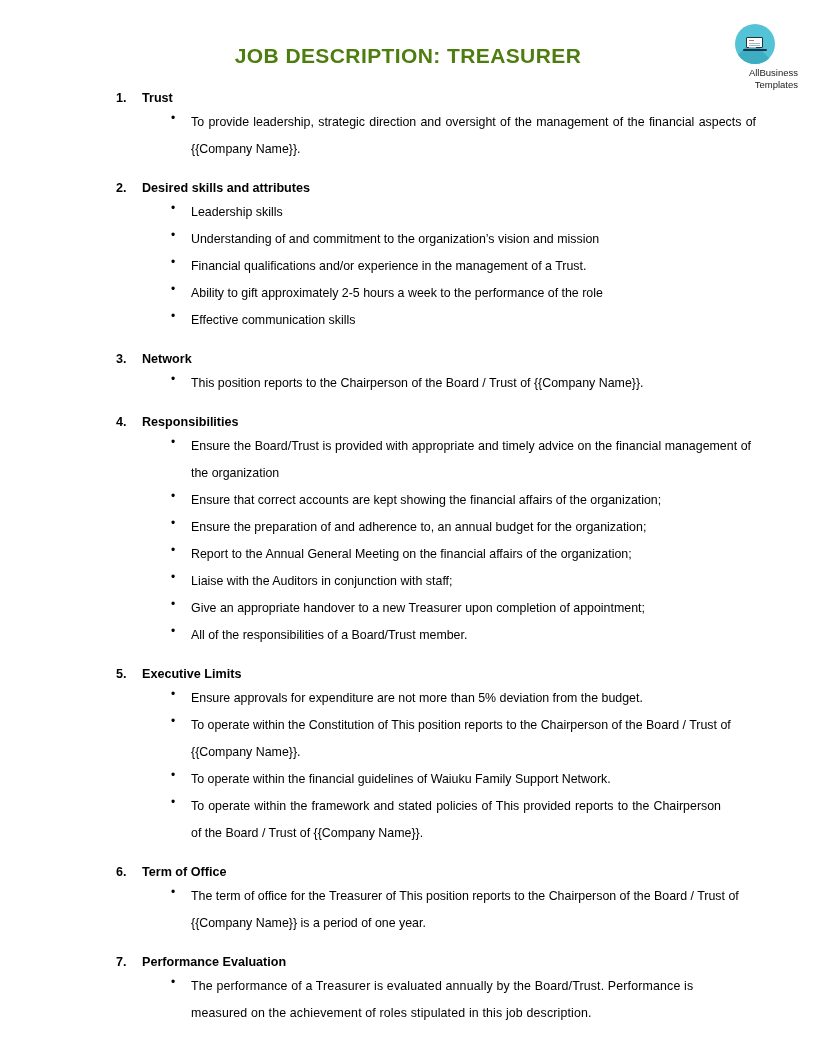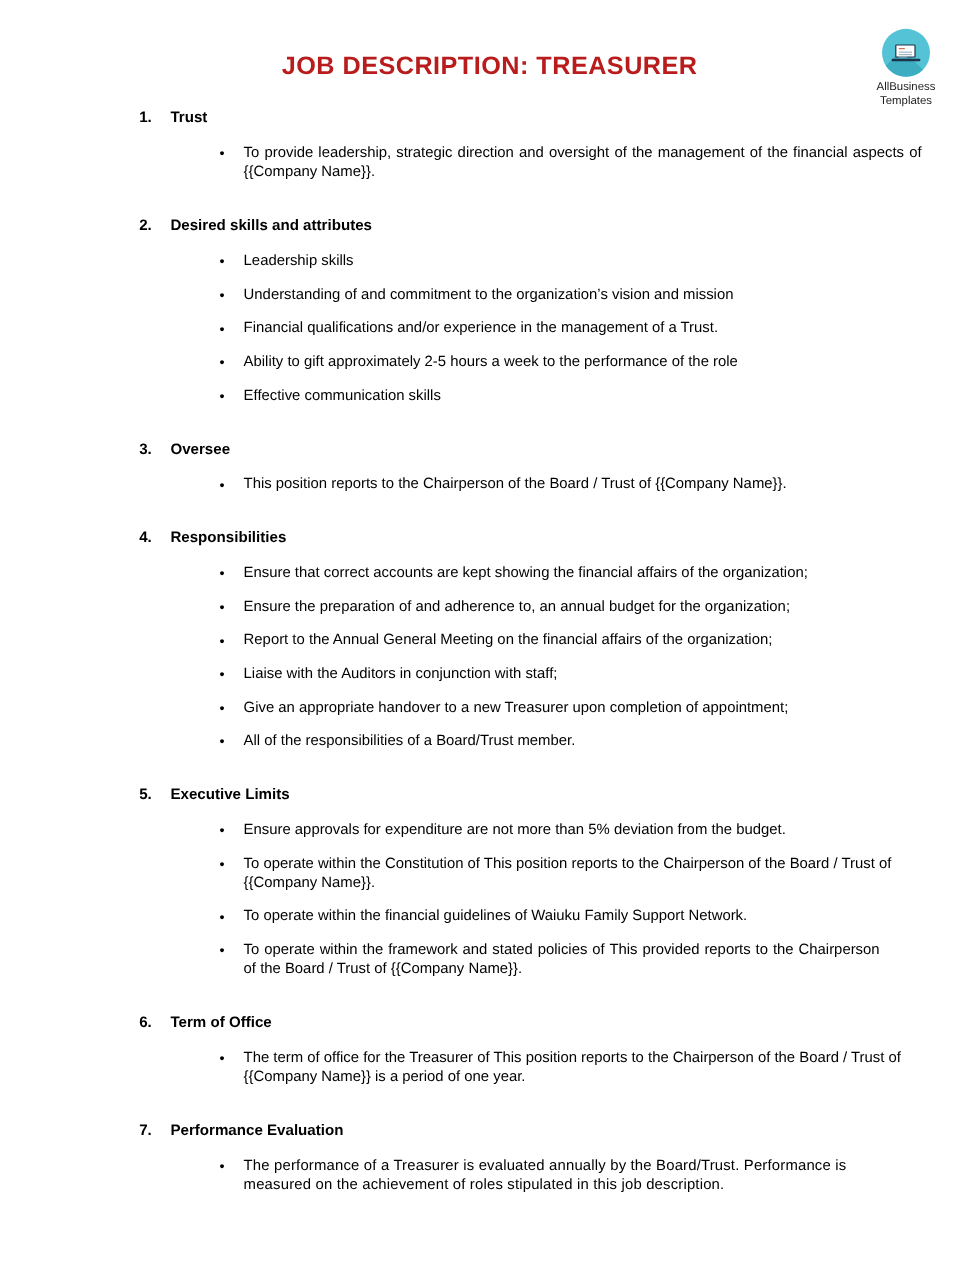--- a/index.html
+++ b/index.html
@@ -19,21 +19,21 @@
     overflow: hidden;
     box-sizing: border-box;
   }
 
   
   .logo-block {
     position: absolute;
     top: 24px;
     right: 18px;
     width: 86px;
-    text-align: center;
+    text-align: right;
   }
   .logo-circle {
     width: 40px;
     height: 40px;
     margin: 0 auto;
     border-radius: 50%;
     background: #55c3d6;
     position: relative;
     overflow: hidden;
   }
@@ -96,21 +96,21 @@
   
   .doc-title {
     position: absolute;
     top: 44px;
     left: 0;
     width: 816px;
     text-align: center;
     font-size: 21px;
     font-weight: bold;
     letter-spacing: .4px;
-    color: #b91c1c;
+    color: #4d7c0f;
   }
 
   
   .content {
     position: absolute;
     top: 90px;
     left: 116px;
     width: 612px;
   }
   .section { margin-bottom: 0; }
@@ -129,22 +129,22 @@
 
   ul.bullets {
     list-style: none;
     margin: 0;
     padding: 0;
   }
   ul.bullets > li {
     position: relative;
     padding-left: 75px;
     font-size: 12.4px;
-    line-height: 16px;
-    margin: 12px;
+    line-height: 27px;
+    margin: 0;
   }
   ul.bullets > li::before {
     content: "\2022";
     position: absolute;
     left: 55px;
     top: 0;
     font-size: 12px;
     line-height: 19.3px;
   }
   li.justify { text-align: justify; }
@@ -204,34 +204,35 @@
         <li>Financial qualifications and/or experience in the management of a Trust.</li>
         <li>Ability to gift approximately 2-5 hours a week to the performance of the role</li>
         <li>Effective communication skills</li>
       </ul>
     </div>
     <div class="gap-md"></div>
 
     <div class="section w-wide">
       <div class="sec-head">
         <span class="sec-num">3.</span>
-        <span class="sec-title">Oversee</span>
+        <span class="sec-title">Network</span>
       </div>
       <ul class="bullets">
         <li>This position reports to the Chairperson of the Board / Trust of {{Company Name}}.</li>
       </ul>
     </div>
     <div class="gap-md"></div>
 
     <div class="section w-wide">
       <div class="sec-head">
         <span class="sec-num">4.</span>
         <span class="sec-title">Responsibilities</span>
       </div>
       <ul class="bullets">
+        <li class="justify" style="width:560px">Ensure the Board/Trust is provided with appropriate and timely advice on the financial management of the organization</li>
         <li>Ensure that correct accounts are kept showing the financial affairs of the organization;</li>
         <li>Ensure the preparation of and adherence to, an annual budget for the organization;</li>
         <li>Report to the Annual General Meeting on the financial affairs of the organization;</li>
         <li>Liaise with the Auditors in conjunction with staff;</li>
         <li>Give an appropriate handover to a new Treasurer upon completion of appointment;</li>
         <li>All of the responsibilities of a Board/Trust member.</li>
       </ul>
     </div>
     <div class="gap-md"></div>
 

